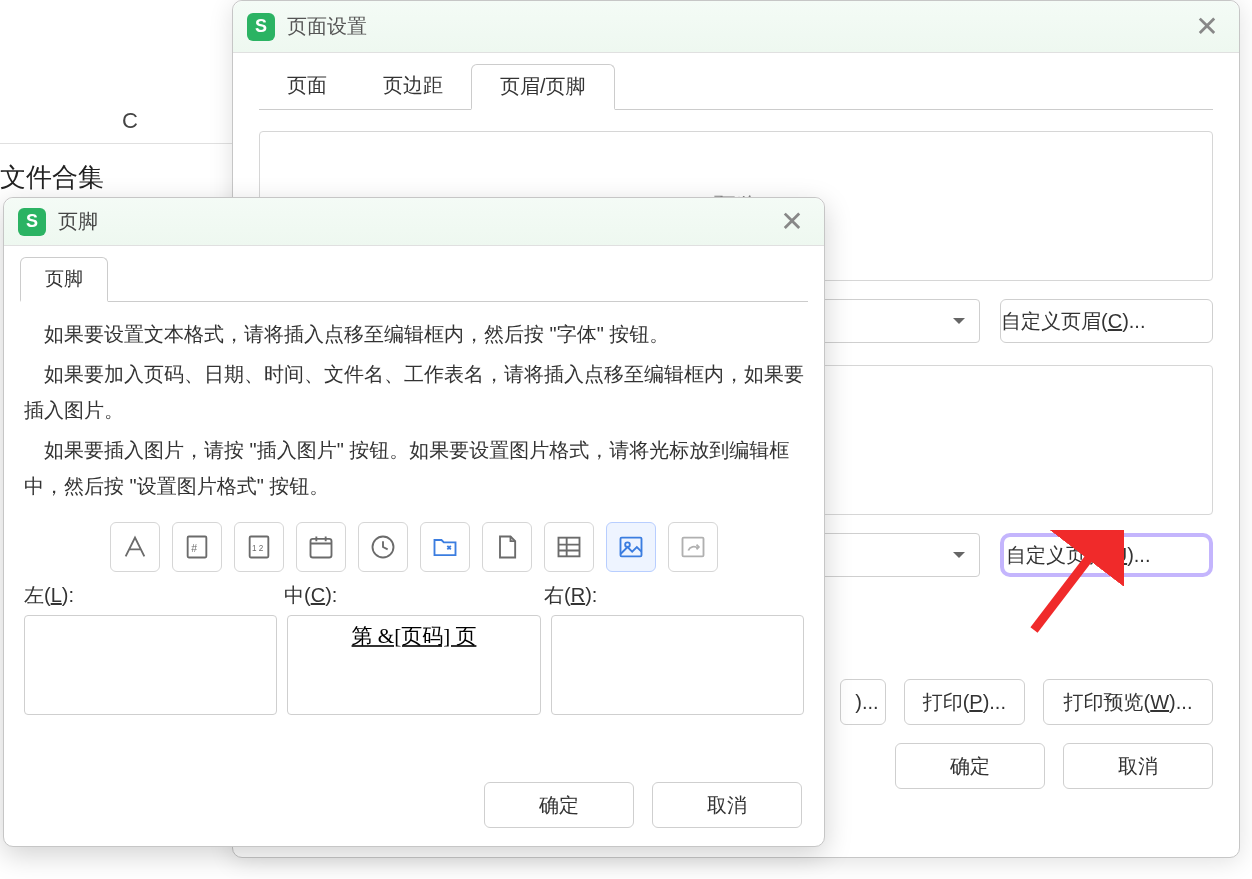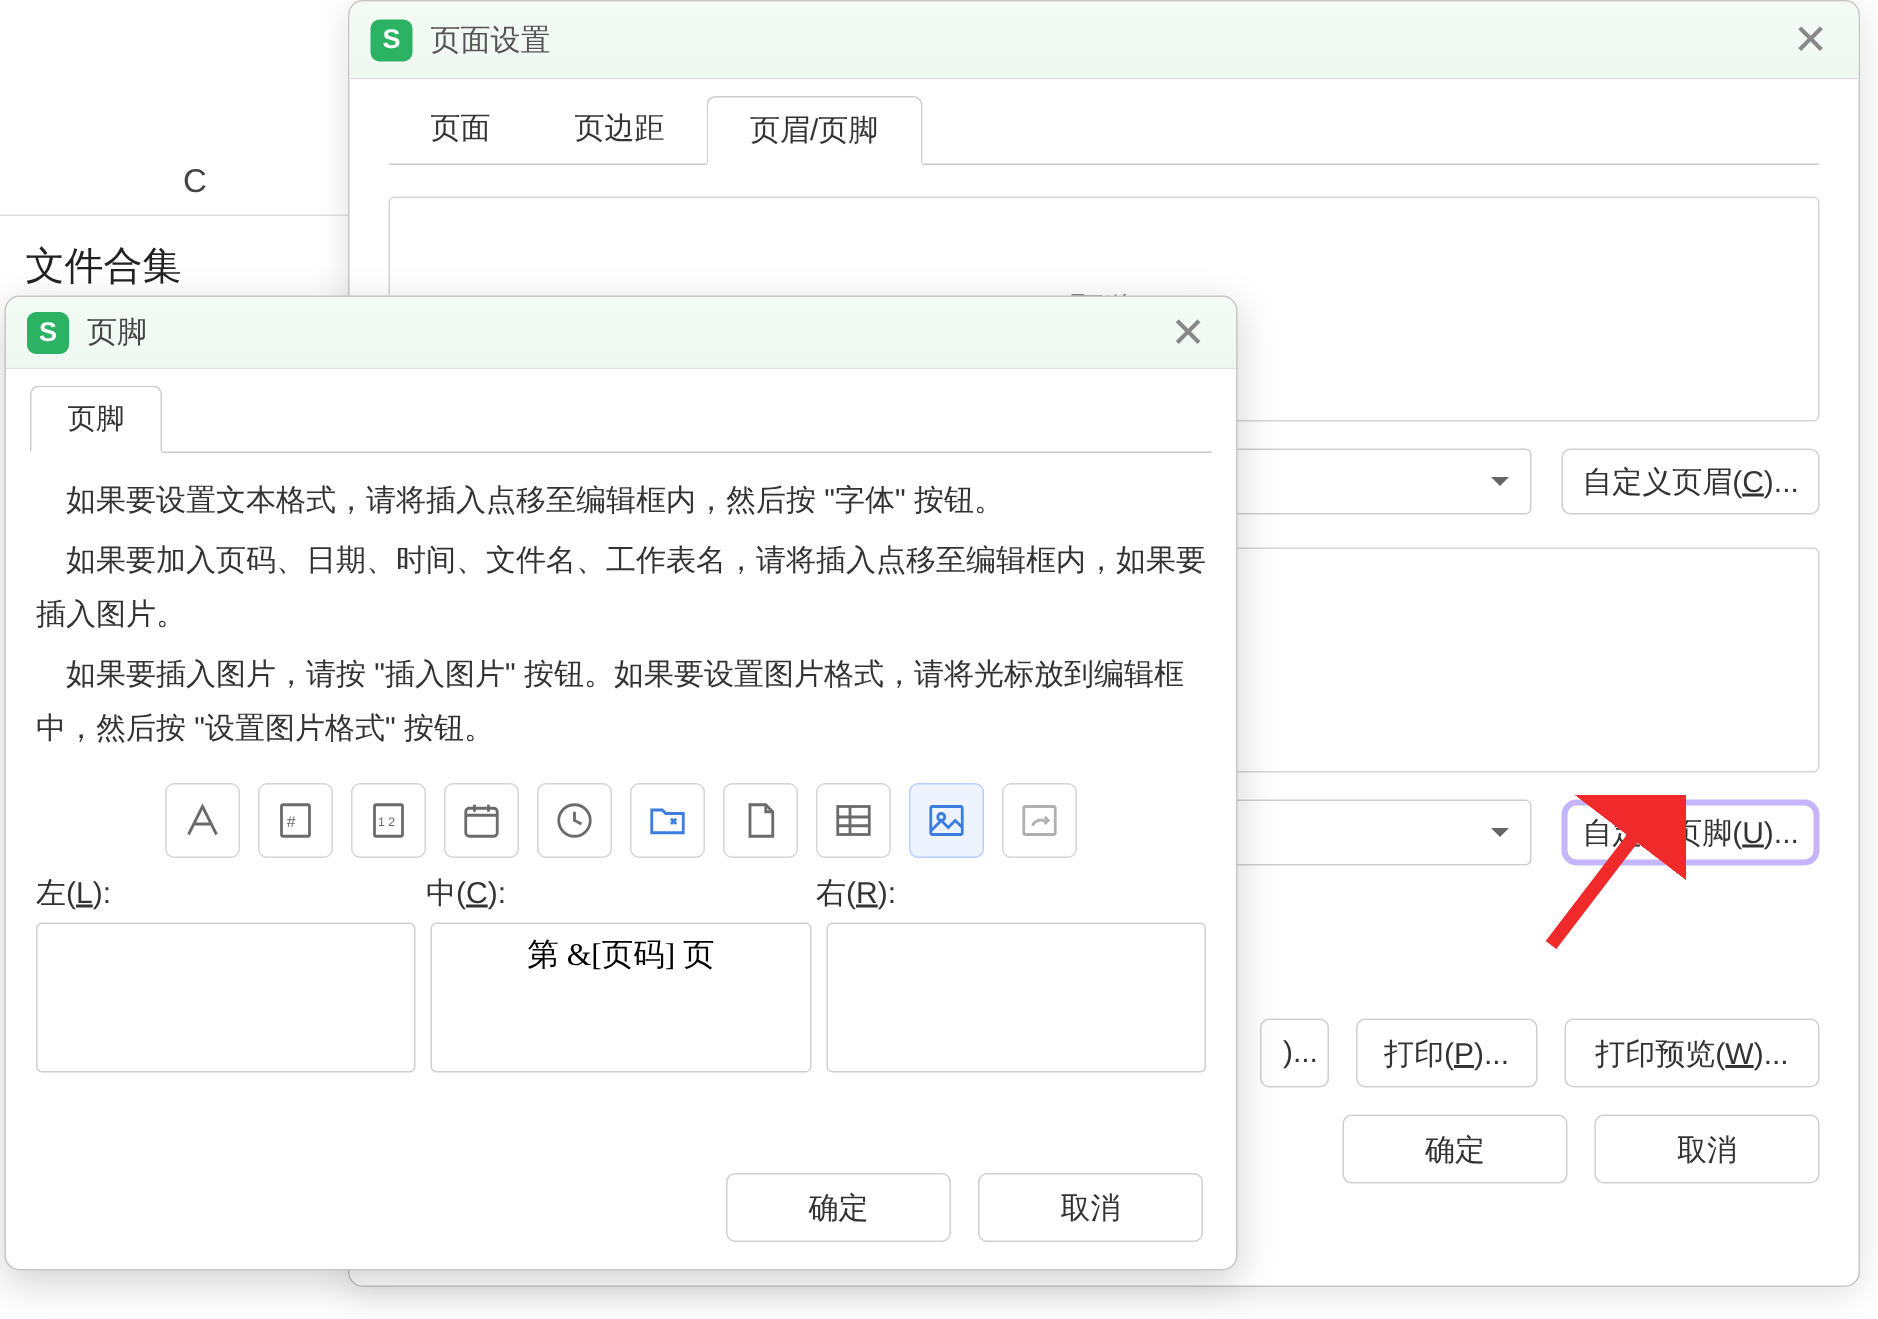--- a/index.html
+++ b/index.html
@@ -25,21 +25,21 @@
     position: absolute;
     left: 0; top: 108px;
     width: 260px; height: 36px;
     text-align: center;
     font-size: 22px;
     color: #444;
     border-bottom: 1px solid #e0e0e0;
   }
   .cell-a {
     position: absolute;
-    left: 17px; top: 160px;
+    left: 0; top: 160px;
     font-size: 26px;
     color: #222;
   }
 
   
   .dialog-parent {
     position: absolute;
     left: 232px; top: 0px;
     width: 1008px; height: 858px;
     background: #fff;
@@ -128,29 +128,28 @@
     position: relative;
   }
   .dropdown::after {
     content: "";
     position: absolute;
     right: 14px; top: 18px;
     border: 6px solid transparent;
     border-top-color: #666;
   }
   .side-btn {
-    width: 172px;
+    width: 213px;
     height: 44px;
     border: 1px solid #cfcfcf;
     border-radius: 6px;
     background: #fff;
     font-size: 20px;
     display: flex;
     align-items: center;
-    justify-content: center;
     cursor: pointer;
   }
   .side-btn.highlight {
     border: 4px solid #c4b5fd;
     border-radius: 10px;
     padding: 2px;
   }
 
   .under-text { text-decoration: underline; }
 
@@ -268,20 +267,21 @@
   .section-labels {
     display: flex;
     margin-top: 0;
     font-size: 20px;
   }
   .section-labels > div { flex: 1; }
   .section-inputs {
     display: flex;
     gap: 10px;
     margin-top: 6px;
+    text-decoration: underline;
   }
   .sect-input {
     flex: 1;
     height: 100px;
     border: 1px solid #cfcfcf;
     border-radius: 4px;
     padding: 6px 8px;
     font-size: 21px;
     font-family: "SimSun", serif;
     text-align: center;

